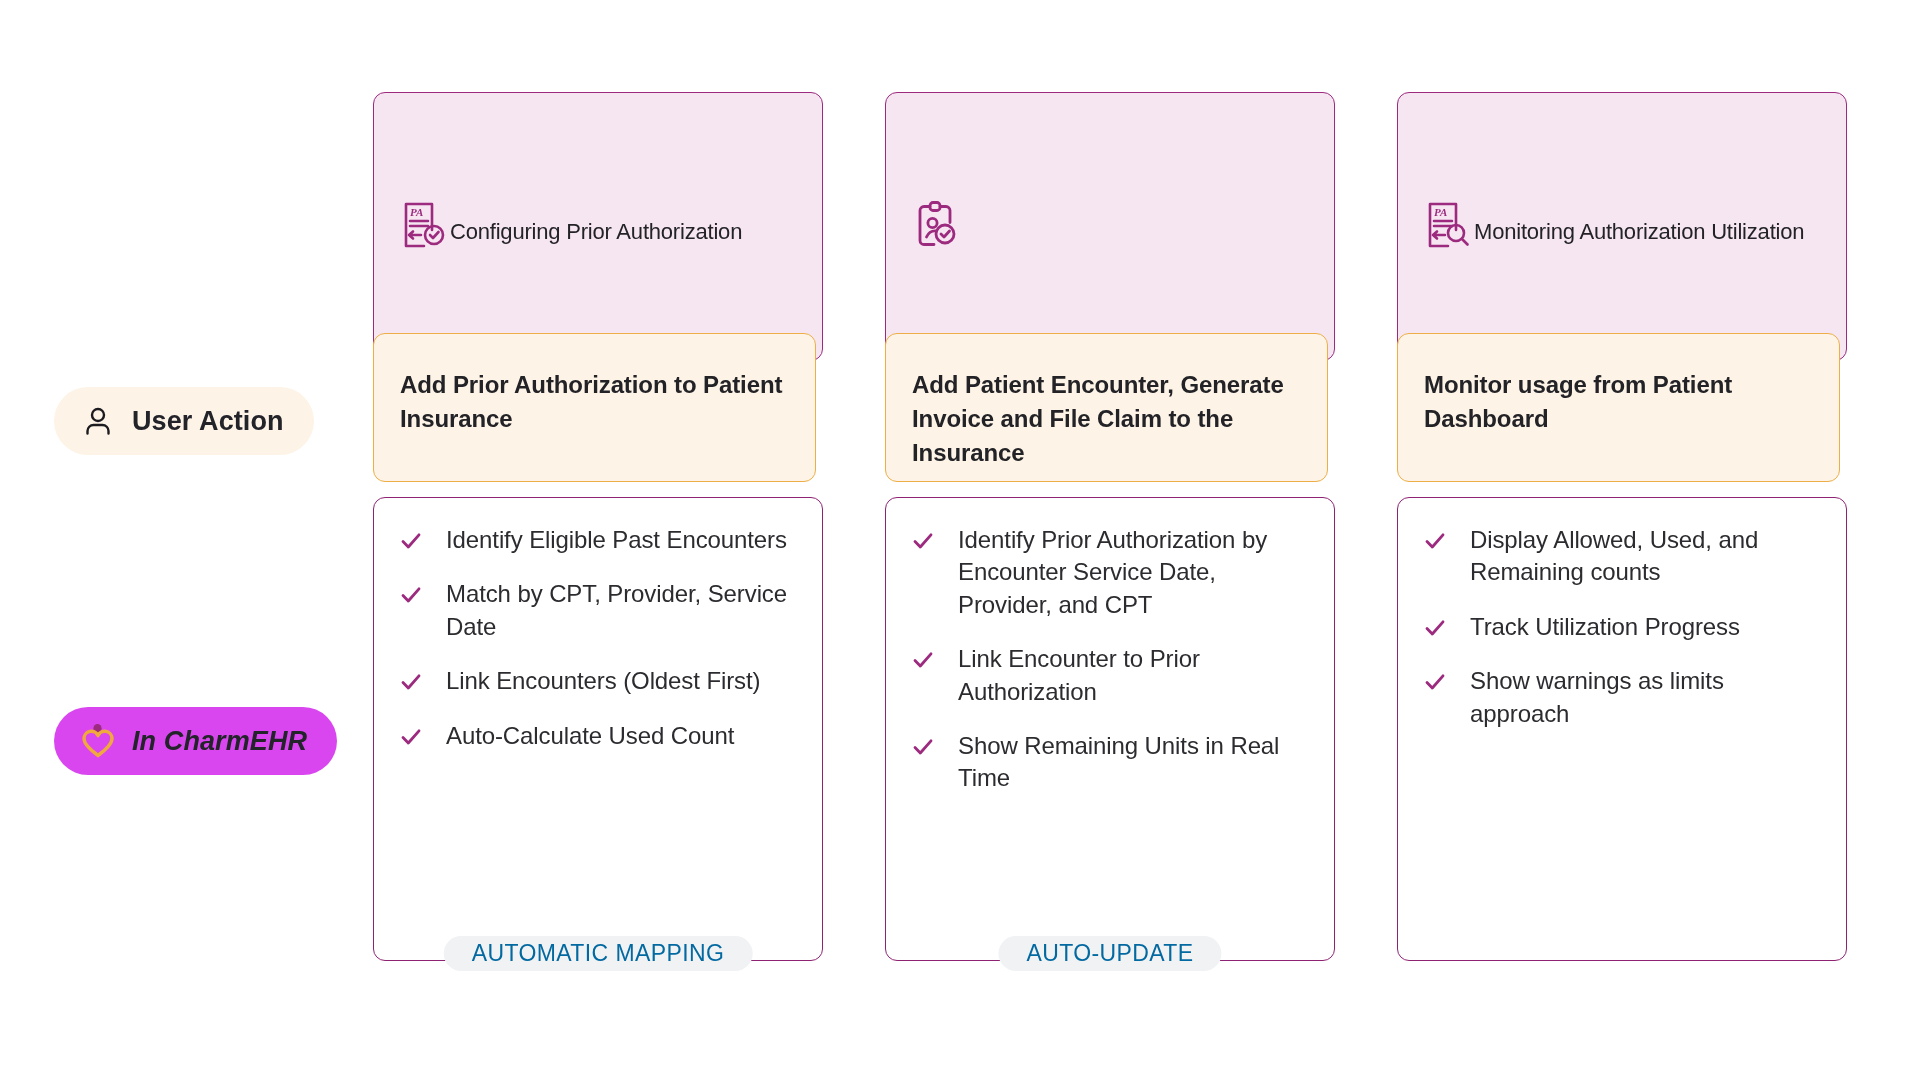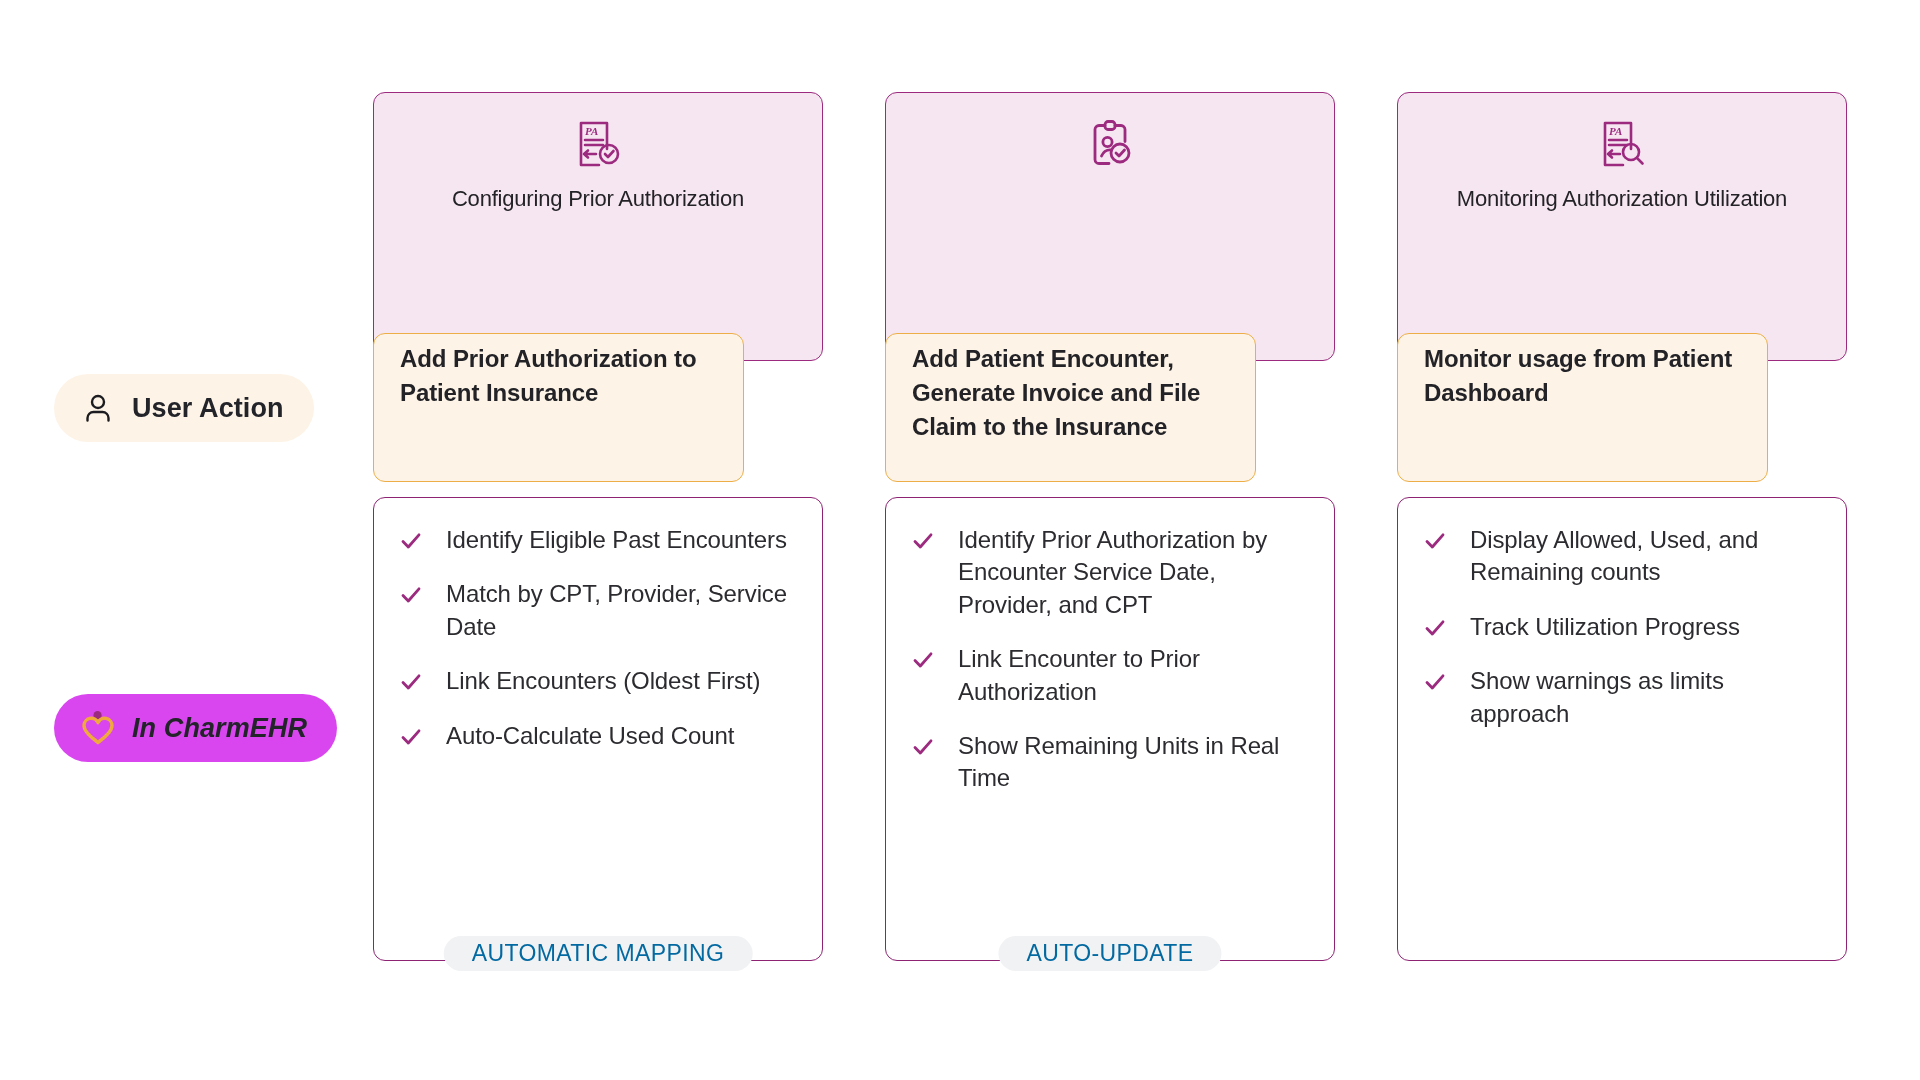--- a/index.html
+++ b/index.html
@@ -13,21 +13,21 @@
     font-family: "Liberation Sans", sans-serif;
     color: #2b2b2f;
     overflow: hidden;
     position: relative;
   }
 
   
   .rail {
     position: absolute;
     left: 0;
-    top: 0;
+    top: 13px;
     width: 373px;
     height: 948px;
   }
   .pill {
     position: absolute;
     display: flex;
     align-items: center;
     gap: 16px;
     border-radius: 999px;
     padding: 16px 30px 16px 26px;
@@ -81,21 +81,21 @@
     position: absolute;
     top: 92px;
     left: 0;
     width: 450px;
     height: 269px;
     box-sizing: border-box;
     background: #f6e6f1;
     border: 1.6px solid #9c2a7f;
     border-radius: 12px;
     display: flex;
-    flex-direction: column;
+    flex-direction: row;
     align-items: center;
     justify-content: flex-start;
     padding: 24px 22px 14px 22px;
   }
   .head-icon {
     width: 54px;
     height: 54px;
     display: block;
     margin-bottom: 14px;
   }
@@ -105,27 +105,27 @@
     font-weight: 400;
     letter-spacing: -.2px;
     color: #232327;
   }
 
   
   .action-card {
     position: absolute;
     top: 333px;
     left: 0;
-    width: 371px;
+    width: 443px;
     height: 149px;
     box-sizing: border-box;
     background: #fdf4e7;
     border: 1.6px solid #edae47;
     border-radius: 12px;
-    padding: 8px 26px;
+    padding: 34px 26px;
   }
   .action-text {
     font-size: 24px;
     line-height: 1.42;
     font-weight: 700;
     letter-spacing: -.1px;
     color: #232327;
   }
 
   

